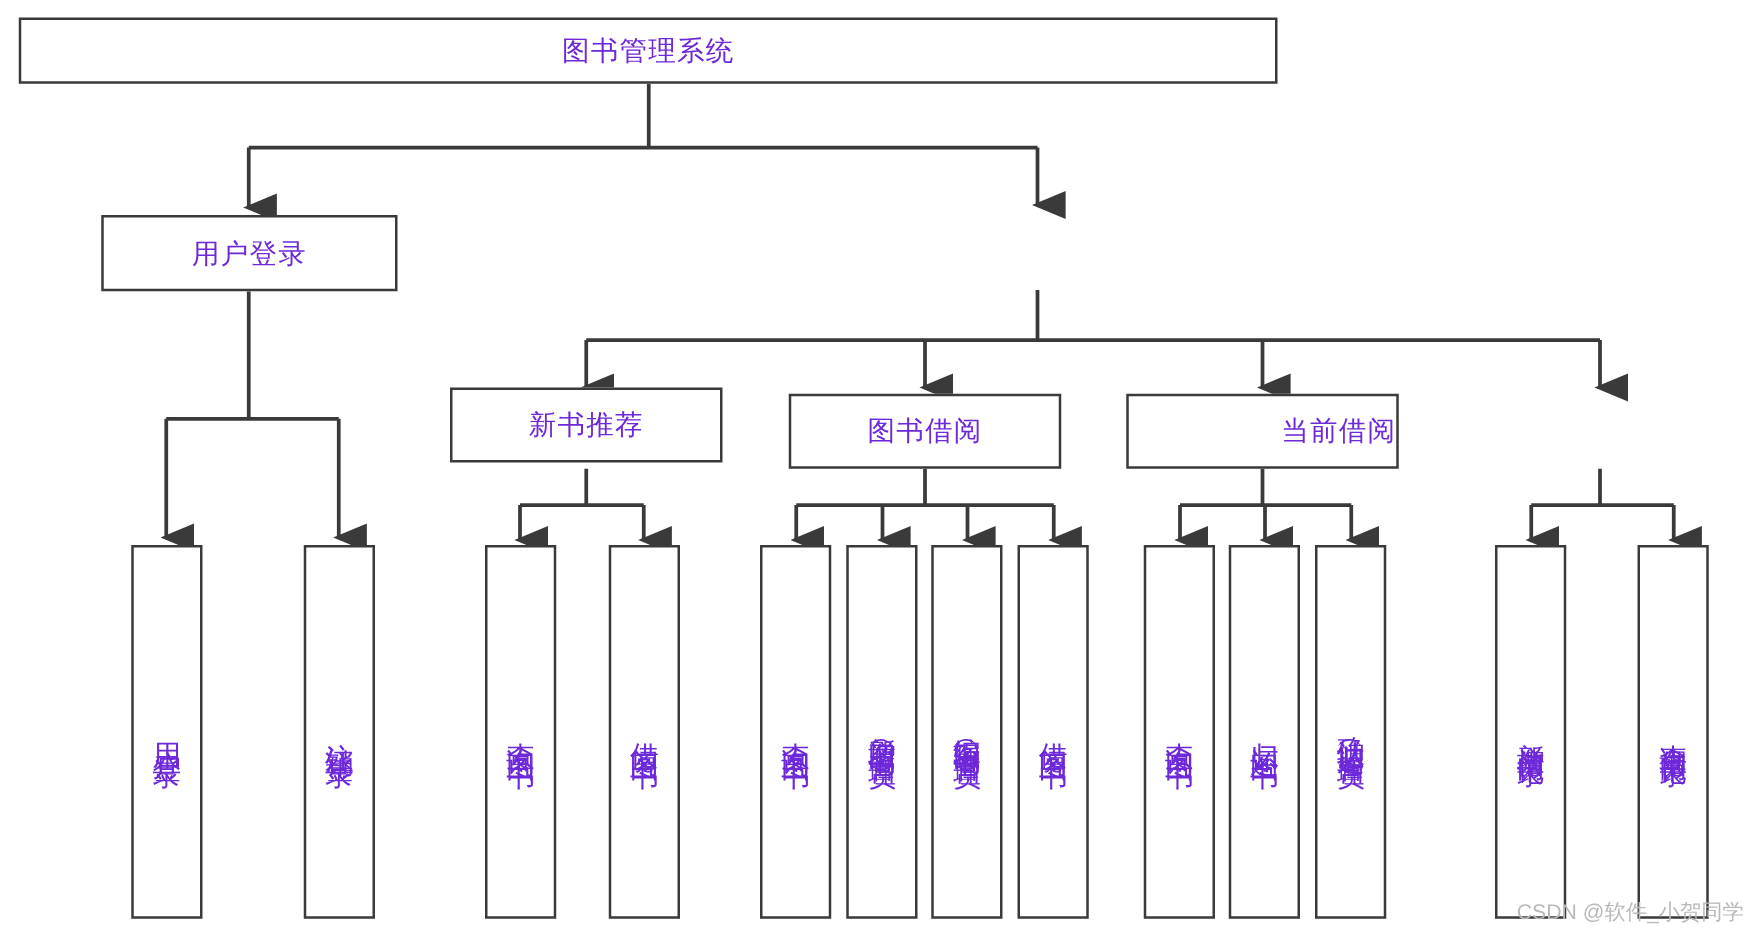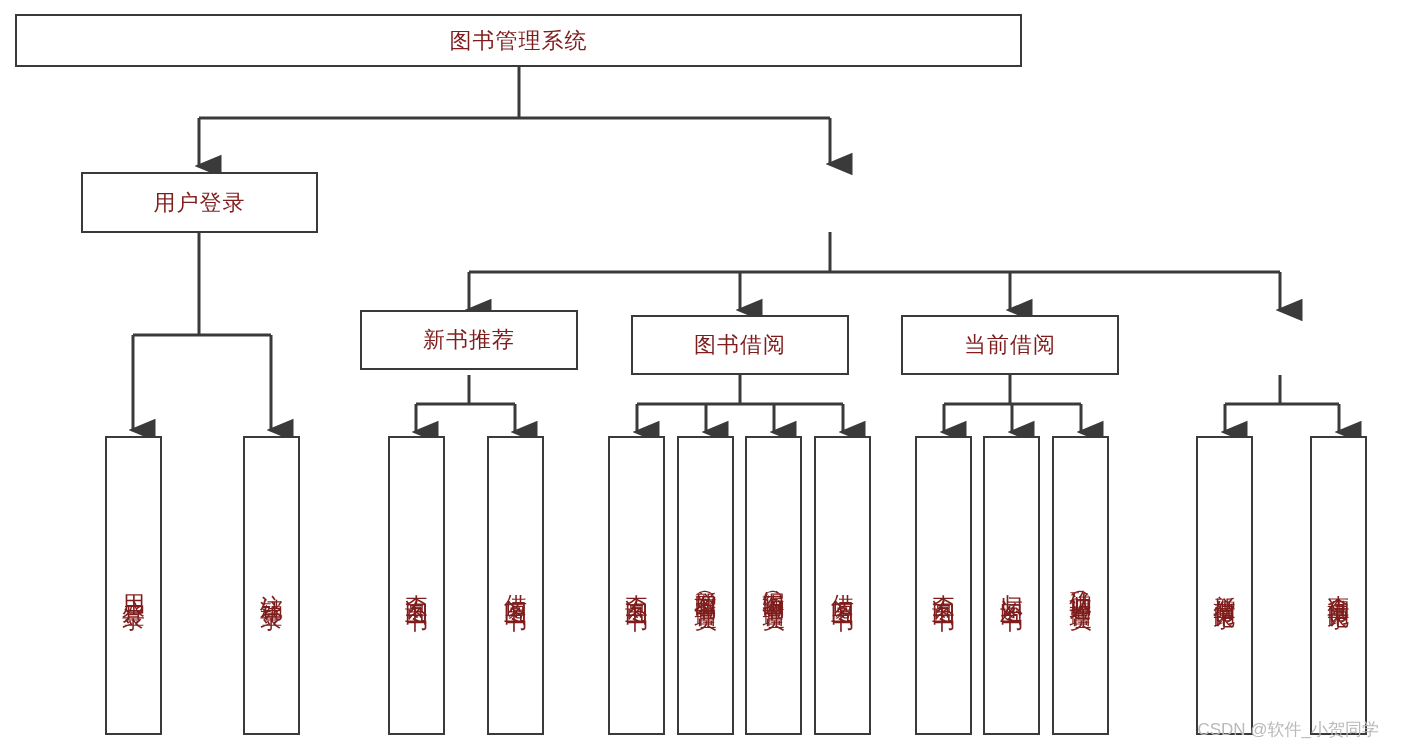--- a/index.html
+++ b/index.html
@@ -26,21 +26,21 @@
     pointer-events: none;
   }
   .node {
     position: absolute;
     box-sizing: border-box;
     background: #ffffff;
     border: 2px solid #3a3a3a;
     display: flex;
     align-items: center;
     justify-content: center;
-    color: #7f1d1d;
+    color: #6d28d9;
     z-index: 2;
   }
   .node .label {
     display: block;
     text-align: center;
     line-height: 1.05;
   }
   .node.horiz .label {
     font-size: 22px;
     letter-spacing: 1px;
@@ -57,21 +57,21 @@
     letter-spacing: 5px;
     line-height: 1;
     white-space: nowrap;
   }
   .node.vert.tall .label {
     font-size: 22px;
     letter-spacing: 3px;
   }
   .watermark {
     position: absolute;
-    right: 26px;
+    right: 10px;
     bottom: 6px;
     font-size: 17px;
     color: #b9b9b9;
     white-space: nowrap;
     z-index: 5;
     font-family: "Liberation Sans", "DejaVu Sans", sans-serif;
   }
 </style>
 </head>
 <body>
@@ -136,21 +136,21 @@
   <div class="node horiz" style="left:81px; top:172px; width:237px; height:61px;">
     <span class="label">用户登录</span>
   </div>
 
   <div class="node horiz" style="left:360px; top:310px; width:218px; height:60px;">
     <span class="label">新书推荐</span>
   </div>
   <div class="node horiz" style="left:631px; top:315px; width:218px; height:60px;">
     <span class="label">图书借阅</span>
   </div>
-  <div class="node horiz" style="left:901px; top:315px; width:218px; height:60px;">
+  <div class="node horiz" style="left:901px; top:315px; width:218px; height:60px;justify-content:flex-end;">
     <span class="label">当前借阅</span>
   </div>
 
   <div class="node vert" style="left:105px; top:436px; width:57px; height:299px;">
     <span class="label">用户登录</span>
   </div>
   <div class="node vert" style="left:243px; top:436px; width:57px; height:299px;">
     <span class="label">注销登录</span>
   </div>
 

